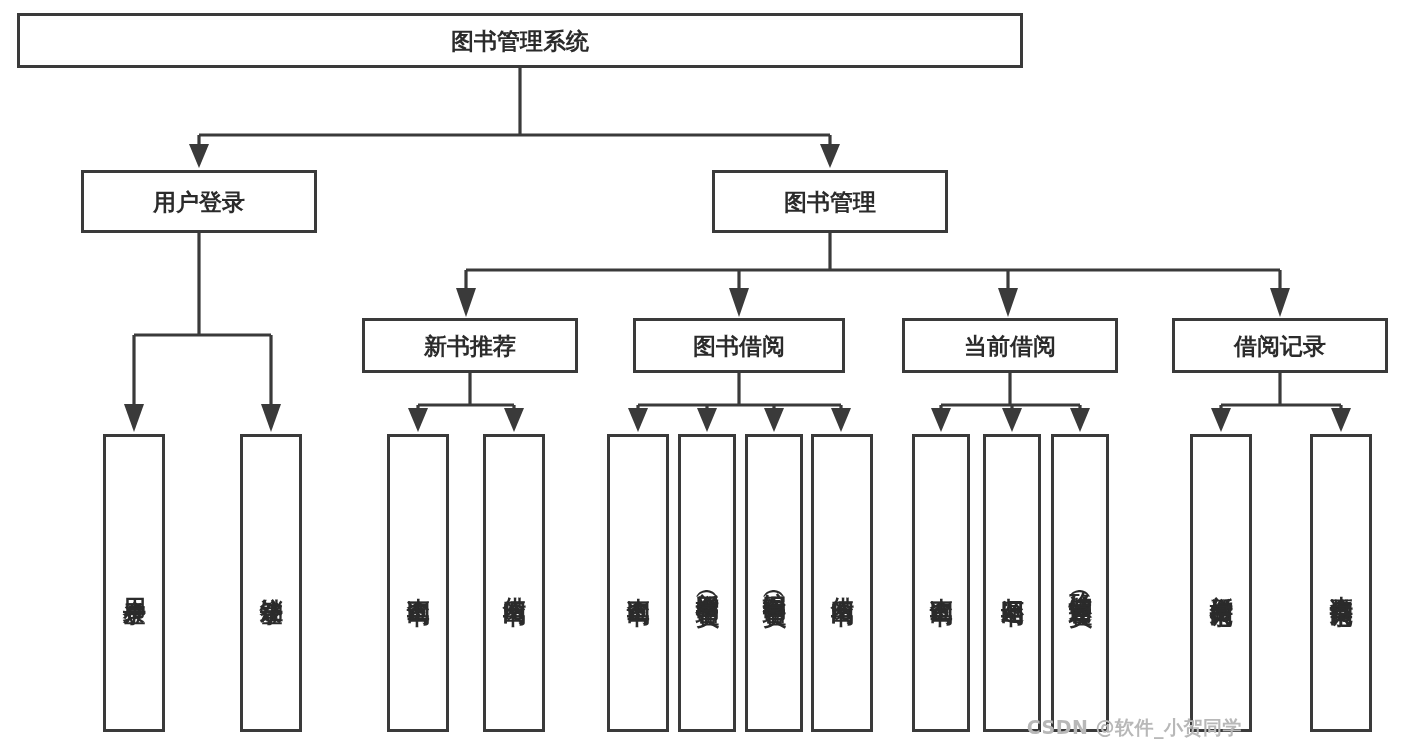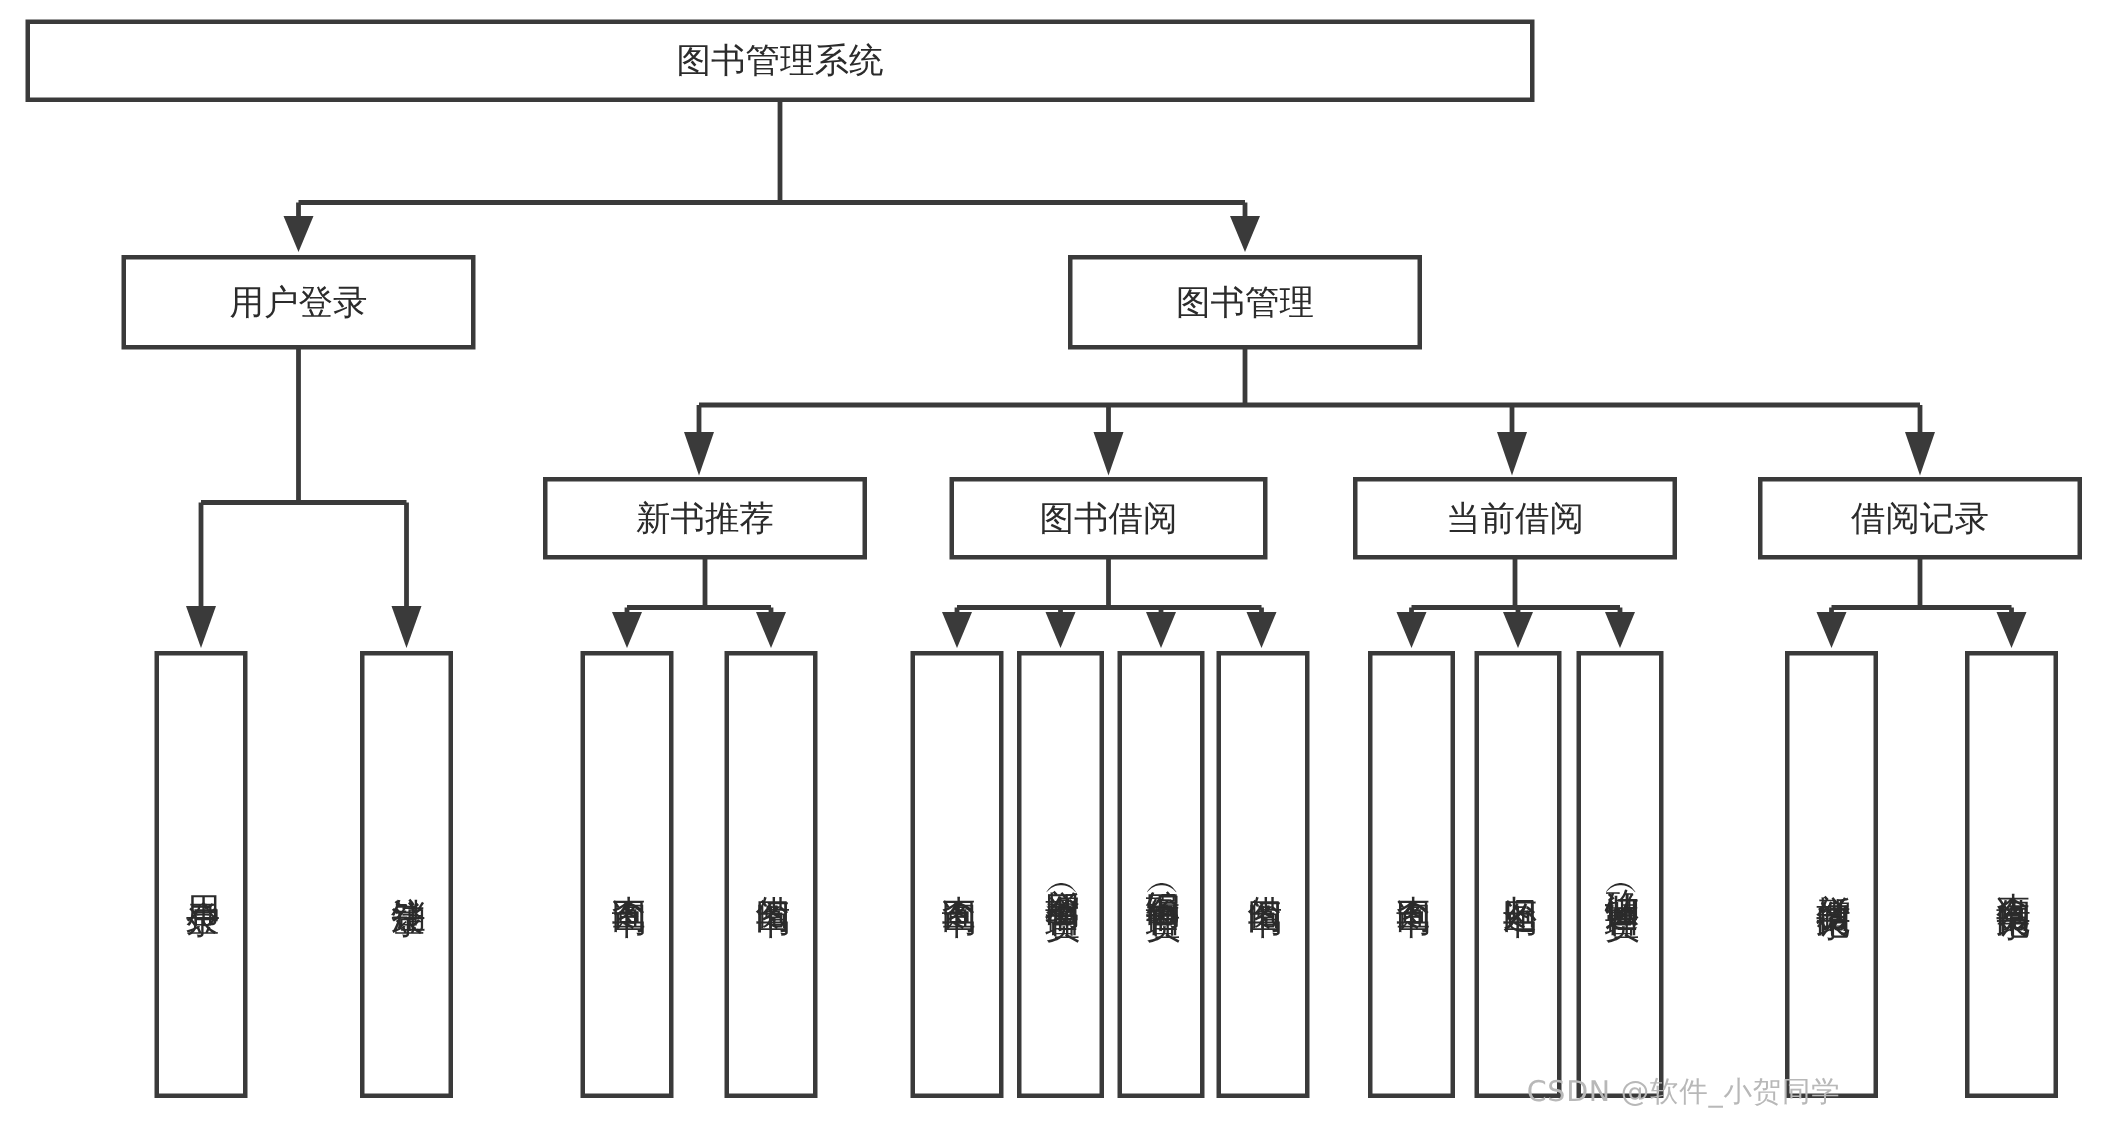--- a/index.html
+++ b/index.html
@@ -11,20 +11,21 @@
     width: 1405px;
     height: 747px;
     font-family: "DejaVu Sans", "Liberation Sans", sans-serif;
     overflow: hidden;
   }
   #diagram-root {
     position: relative;
     width: 1251px;
     height: 747px;
     background: #ffffff;
+    font-weight: bold;
   }
   svg#tree-svg {
     position: absolute;
     left: 0;
     top: 0;
     width: 1405px;
     height: 747px;
     display: block;
   }
   .node-box {
@@ -61,21 +62,21 @@
     text-orientation: upright;
     font-family: "DejaVu Sans", "Liberation Sans", sans-serif;
     font-size: 23px;
     line-height: 1.12;
     color: #2b2b2b;
     letter-spacing: 2px;
     white-space: nowrap;
   }
   #watermark {
     position: absolute;
-    right: 24px;
+    right: 9px;
     bottom: 6px;
     font-family: "DejaVu Sans", "Liberation Sans", sans-serif;
     font-size: 19px;
     color: #b8b8b8;
     letter-spacing: 0.5px;
     white-space: nowrap;
   }
 </style>
 </head>
 <body>

